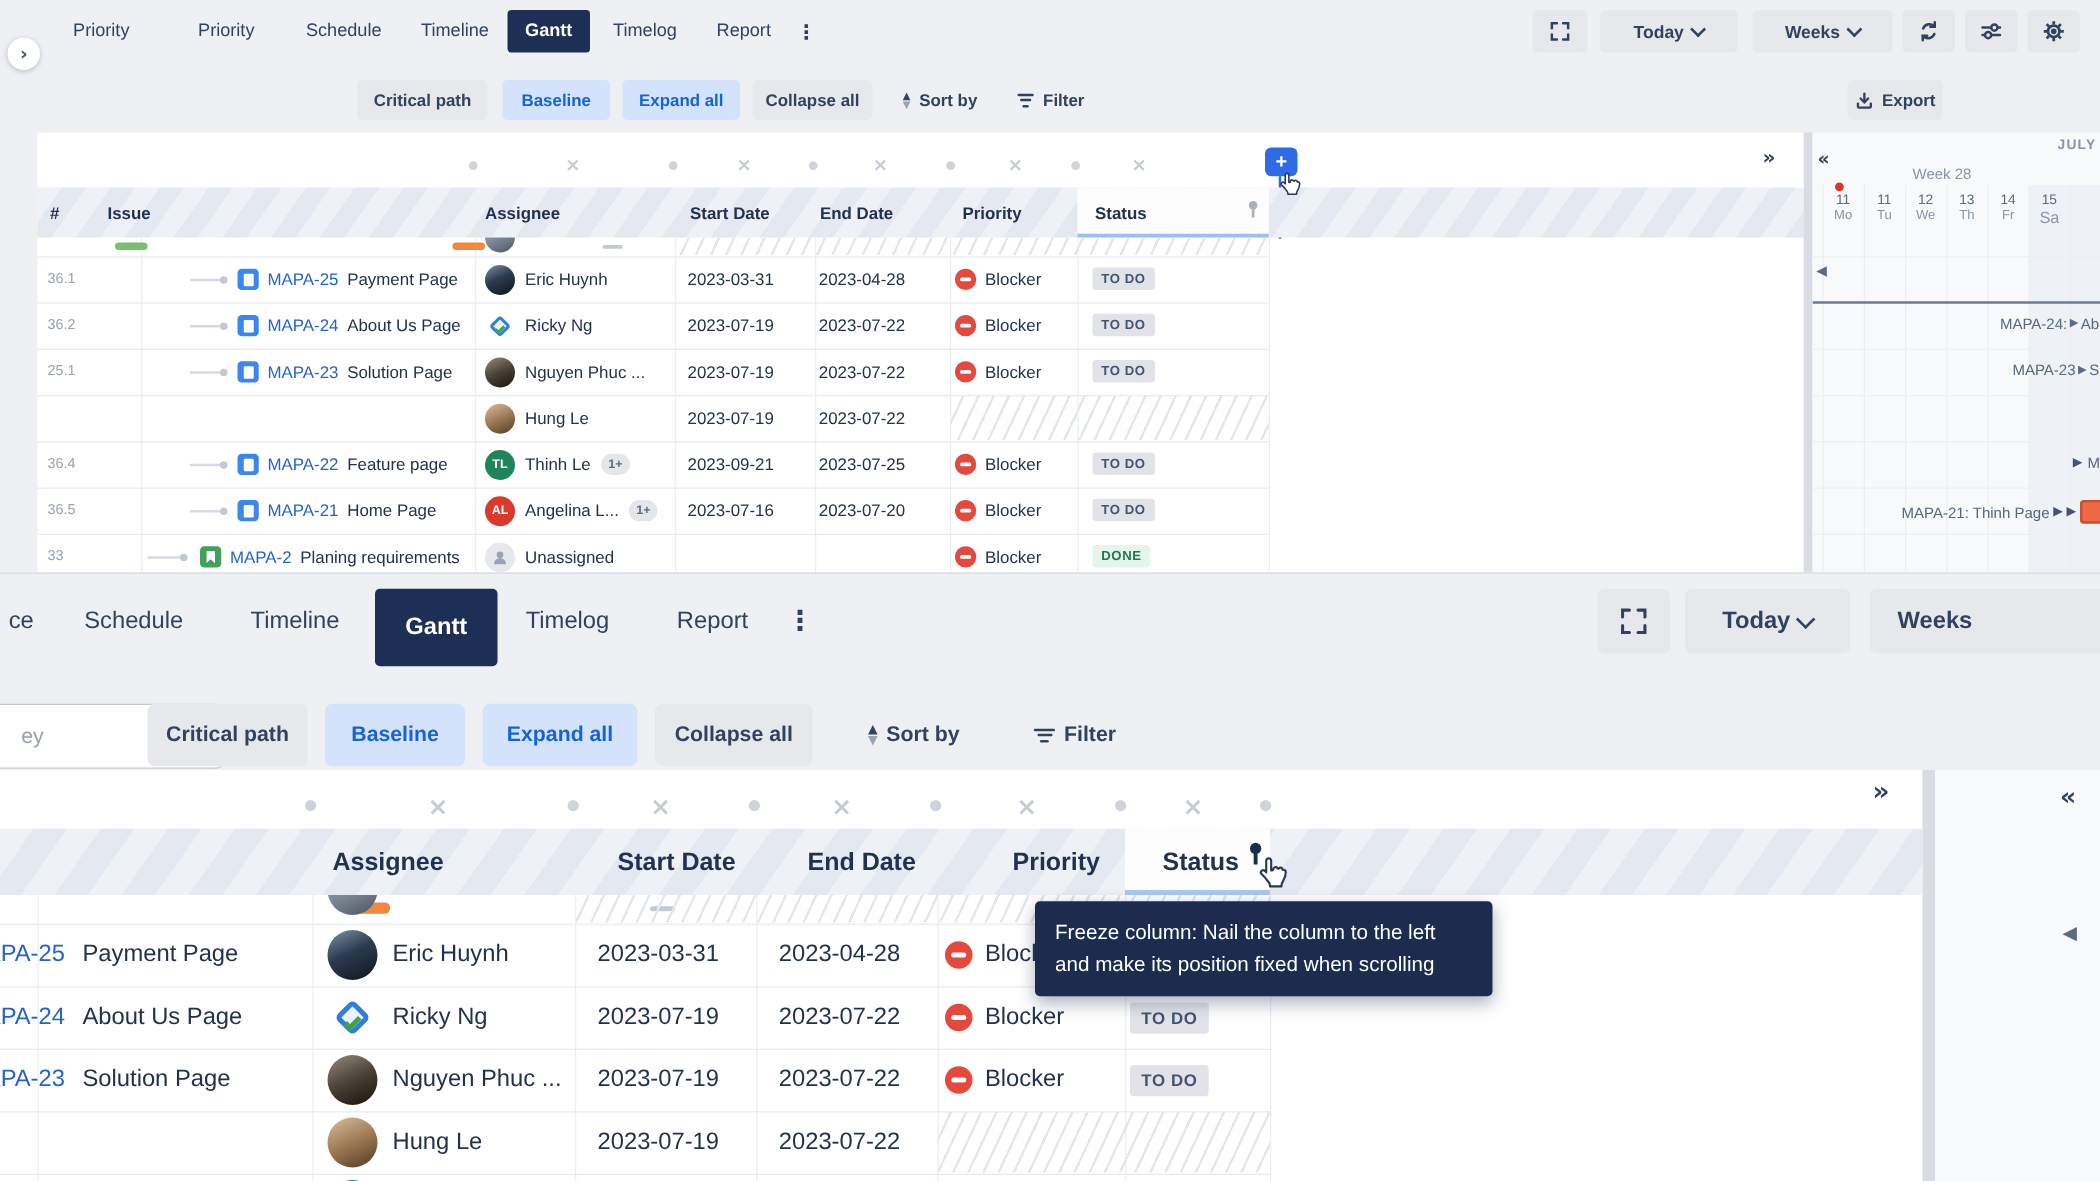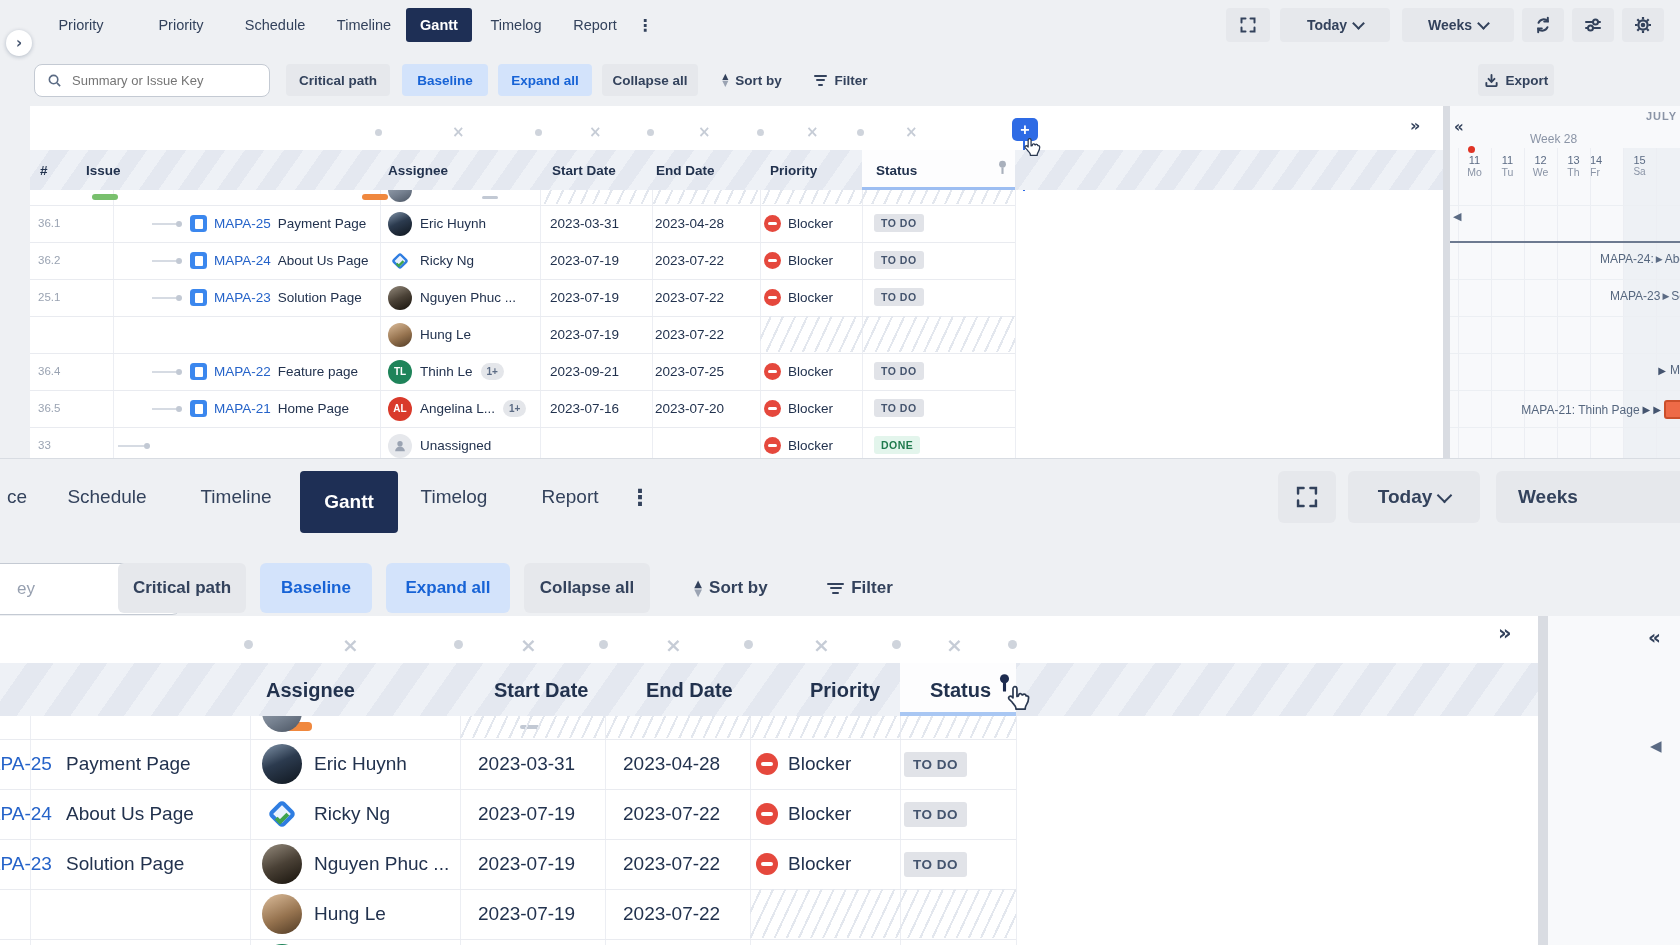--- a/index.html
+++ b/index.html
@@ -128,27 +128,20 @@
   </div>
   <div class="abs gbtn" style="left:1622px;top:8px;width:42px;height:34px">
     <svg width="18" height="18" viewBox="0 0 18 18" fill="none" stroke="#33425c" stroke-width="2.2">
       <path d="M9 1v2.6M9 14.4V17M1 9h2.6M14.4 9H17"></path>
       <path d="M3.3 3.3l1.9 1.9M12.8 12.8l1.9 1.9M14.7 3.3l-1.9 1.9M5.2 12.8l-1.9 1.9"></path>
       <circle cx="9" cy="9" r="4.6"></circle>
         <circle cx="9" cy="9" r="1.2" fill="#33425c"></circle>
     </svg>
   </div>
 
-  <div class="abs search" style="left:34px;top:64px;width:222px;height:31px;padding-left:12px">
-    <svg width="15" height="15" viewBox="0 0 16 16" fill="none" stroke="#5b6b84" stroke-width="1.7">
-      <circle cx="7" cy="7" r="4.5"></circle>
-        <line x1="10.6" y1="10.6" x2="14" y2="14"></line>
-    </svg>
-    <input placeholder="Summary or Issue Key" style="">
-  </div>
   <div class="abs gbtn" style="left:286px;top:64px;width:104px;height:32px">Critical path</div>
   <div class="abs gbtn blue" style="left:402px;top:64px;width:86px;height:32px">Baseline</div>
   <div class="abs gbtn blue" style="left:498px;top:64px;width:94px;height:32px">Expand all</div>
   <div class="abs gbtn" style="left:602px;top:64px;width:96px;height:32px">Collapse all</div>
   <div class="abs gbtn plain" style="left:712px;top:64px;width:80px;height:32px">
     <span class="sorticon glyph">
       <span style="color:#33425c">▲</span>
         <span style="color:#9aa3b2">▼</span>
     </span>
     <span>Sort by</span>
@@ -343,20 +336,25 @@
       <span class="blk"></span>
       <span class="rtext">Blocker</span>
     </div>
     <span class="abs badge" style="left:844px;top:9px">TO DO</span>
   </div>
 
   <div class="row" style="top:427px;height:37px">
     <span class="abs num" style="left:8px">33</span>
     <span class="abs treeh" style="left:88px;top:18px;width:26px"></span>
     <span class="abs treedot" style="left:114px;top:16px"></span>
+    <div class="abs flexc" style="left:130px;top:0;height:37px;gap:7px">
+      <span class="itype book"></span>
+      <span class="key rtext">MAPA-2</span>
+      <span class="sum rtext">Planing requirements</span>
+    </div>
     <div class="abs flexc" style="left:358px;top:0;height:37px;gap:8px">
       <span class="av none" style="width:24px;height:24px">
         <svg width="16" height="16" viewBox="0 0 18 18">
           <circle cx="9" cy="6.5" r="3" fill="#9aa3b2"></circle>
             <path d="M3.5 15a5.5 5.5 0 0 1 11 0z" fill="#9aa3b2"></path>
         </svg>
       </span>
       <span class="rtext">Unassigned</span>
     </div>
     <div class="abs flexc" style="left:734px;top:0;height:37px;gap:7px">
@@ -385,27 +383,27 @@
         <div style="font-size:10.5px;color:#8a94a6">Tu</div>
       </div>
     <div class="abs" style="left:74px;top:48px;width:33px;text-align:center">
       <div style="font-size:11px;color:#5b6b84">12</div>
         <div style="font-size:10.5px;color:#8a94a6">We</div>
       </div>
     <div class="abs" style="left:107px;top:48px;width:33px;text-align:center">
       <div style="font-size:11px;color:#5b6b84">13</div>
         <div style="font-size:10.5px;color:#8a94a6">Th</div>
       </div>
-    <div class="abs" style="left:140px;top:48px;width:33px;text-align:left">
+    <div class="abs" style="left:140px;top:48px;width:33px;text-align:center">
       <div style="font-size:11px;color:#5b6b84">14</div>
         <div style="font-size:10.5px;color:#8a94a6">Fr</div>
       </div>
     <div class="abs" style="left:173px;top:48px;width:33px;text-align:center">
       <div style="font-size:11px;color:#5b6b84">15</div>
-        <div style="font-size:10px;color:#8a94a6">Sa</div>
+        <div style="font-size:13px;color:#8a94a6">Sa</div>
       </div>
 
     <div class="abs vline" style="left:8px;top:42px;height:310px"></div>
       <div class="abs vline" style="left:41px;top:42px;height:310px"></div>
     <div class="abs vline" style="left:74px;top:42px;height:310px"></div>
       <div class="abs vline" style="left:107px;top:42px;height:310px"></div>
     <div class="abs vline" style="left:140px;top:42px;height:310px"></div>
       <div class="abs vline" style="left:173px;top:42px;height:310px"></div>
     <div class="abs vline" style="left:206px;top:42px;height:310px"></div>
     <div class="abs" style="left:0;top:99px;width:230px;height:1px;background:#eceff3"></div>
@@ -518,20 +516,21 @@
   <span class="abs hdr" style="left:810px;top:220px;font-size:20px">Priority</span>
   <span class="abs hdr" style="left:930px;top:220px;font-size:20px">Status</span>
   <svg class="abs" style="left:996px;top:214px;z-index:4" width="17" height="20" viewBox="0 0 12 14">
     <circle cx="6" cy="4" r="3.2" fill="#1d2b4f"></circle>
       <path d="M6 7v6" stroke="#1d2b4f" stroke-width="2.2"></path>
   </svg>
   <svg class="abs" style="left:1002px;top:224px;z-index:7" width="31" height="31" viewBox="0 0 22 22">
     <path d="M9.2 2.6c.8 0 1.4.6 1.4 1.4v5.5l1-.2.3-.9c.2-.6.9-1 1.5-.8.4.1.7.4.8.8l.6.1c.2-.4.7-.7 1.2-.6.6.1 1 .6 1 1.2h.5c.8 0 1.4.6 1.4 1.4-.1 2.3-.7 3.6-1.4 4.7-.6 1-1 1.6-1 2.6v.7h-6.6v-.6c0-.9-.5-1.6-1.2-2.4-.5-.6-1.1-1.2-1.6-2L5 11.4c-.4-.6-.3-1.4.3-1.8.6-.4 1.3-.3 1.8.2l.7.8V4c0-.8.6-1.4 1.4-1.4z" fill="#fff" stroke="#2a3850" stroke-width="1.2" stroke-linejoin="round"></path>
   </svg>
 
+  <div class="abs tooltip" style="left:828px;top:262px;width:334px;z-index:5">Freeze column: Nail the column to the left and make its position fixed when scrolling</div>
 
   <div class="abs vline" style="left:30px;top:257px;height:230px"></div>
   <div class="abs vline" style="left:250px;top:257px;height:230px"></div>
   <div class="abs vline" style="left:460px;top:257px;height:230px"></div>
   <div class="abs vline" style="left:605px;top:257px;height:230px"></div>
   <div class="abs vline" style="left:750px;top:257px;height:230px"></div>
   <div class="abs vline" style="left:900px;top:257px;height:230px"></div>
   <div class="abs vline" style="left:1016px;top:257px;height:230px"></div>
 
   <div class="brow" style="top:257px;height:23px;overflow:hidden">

